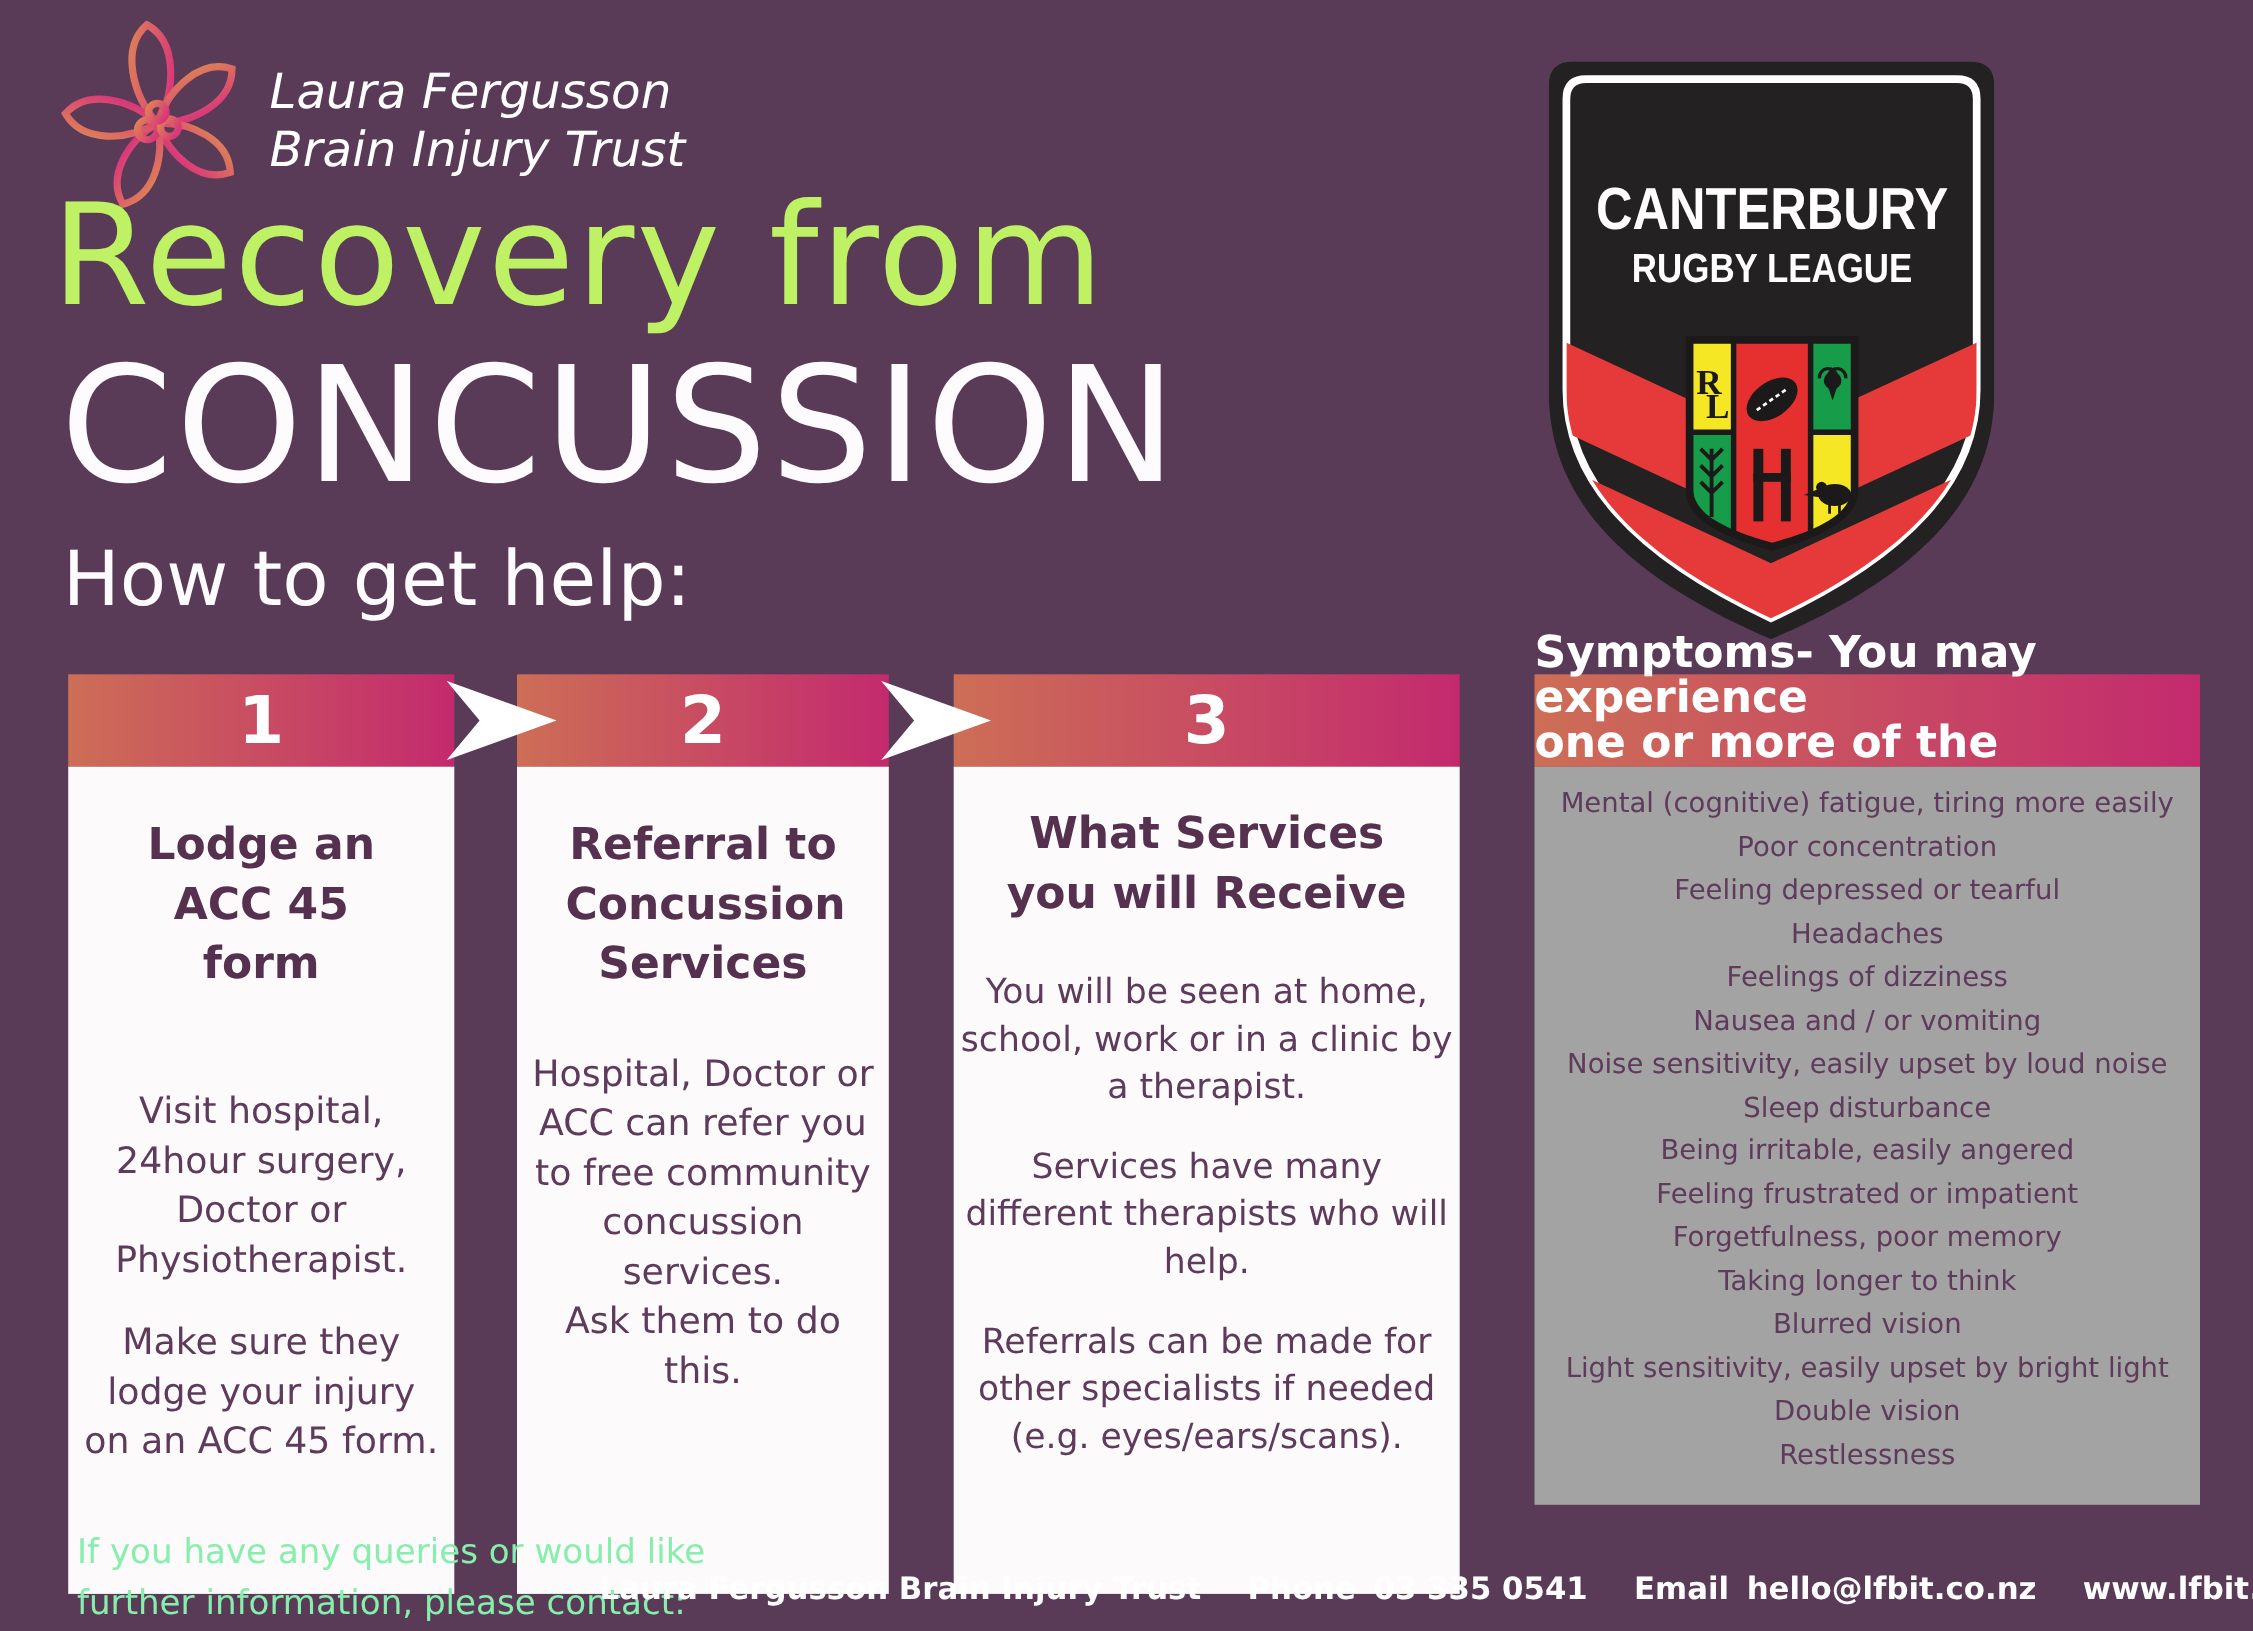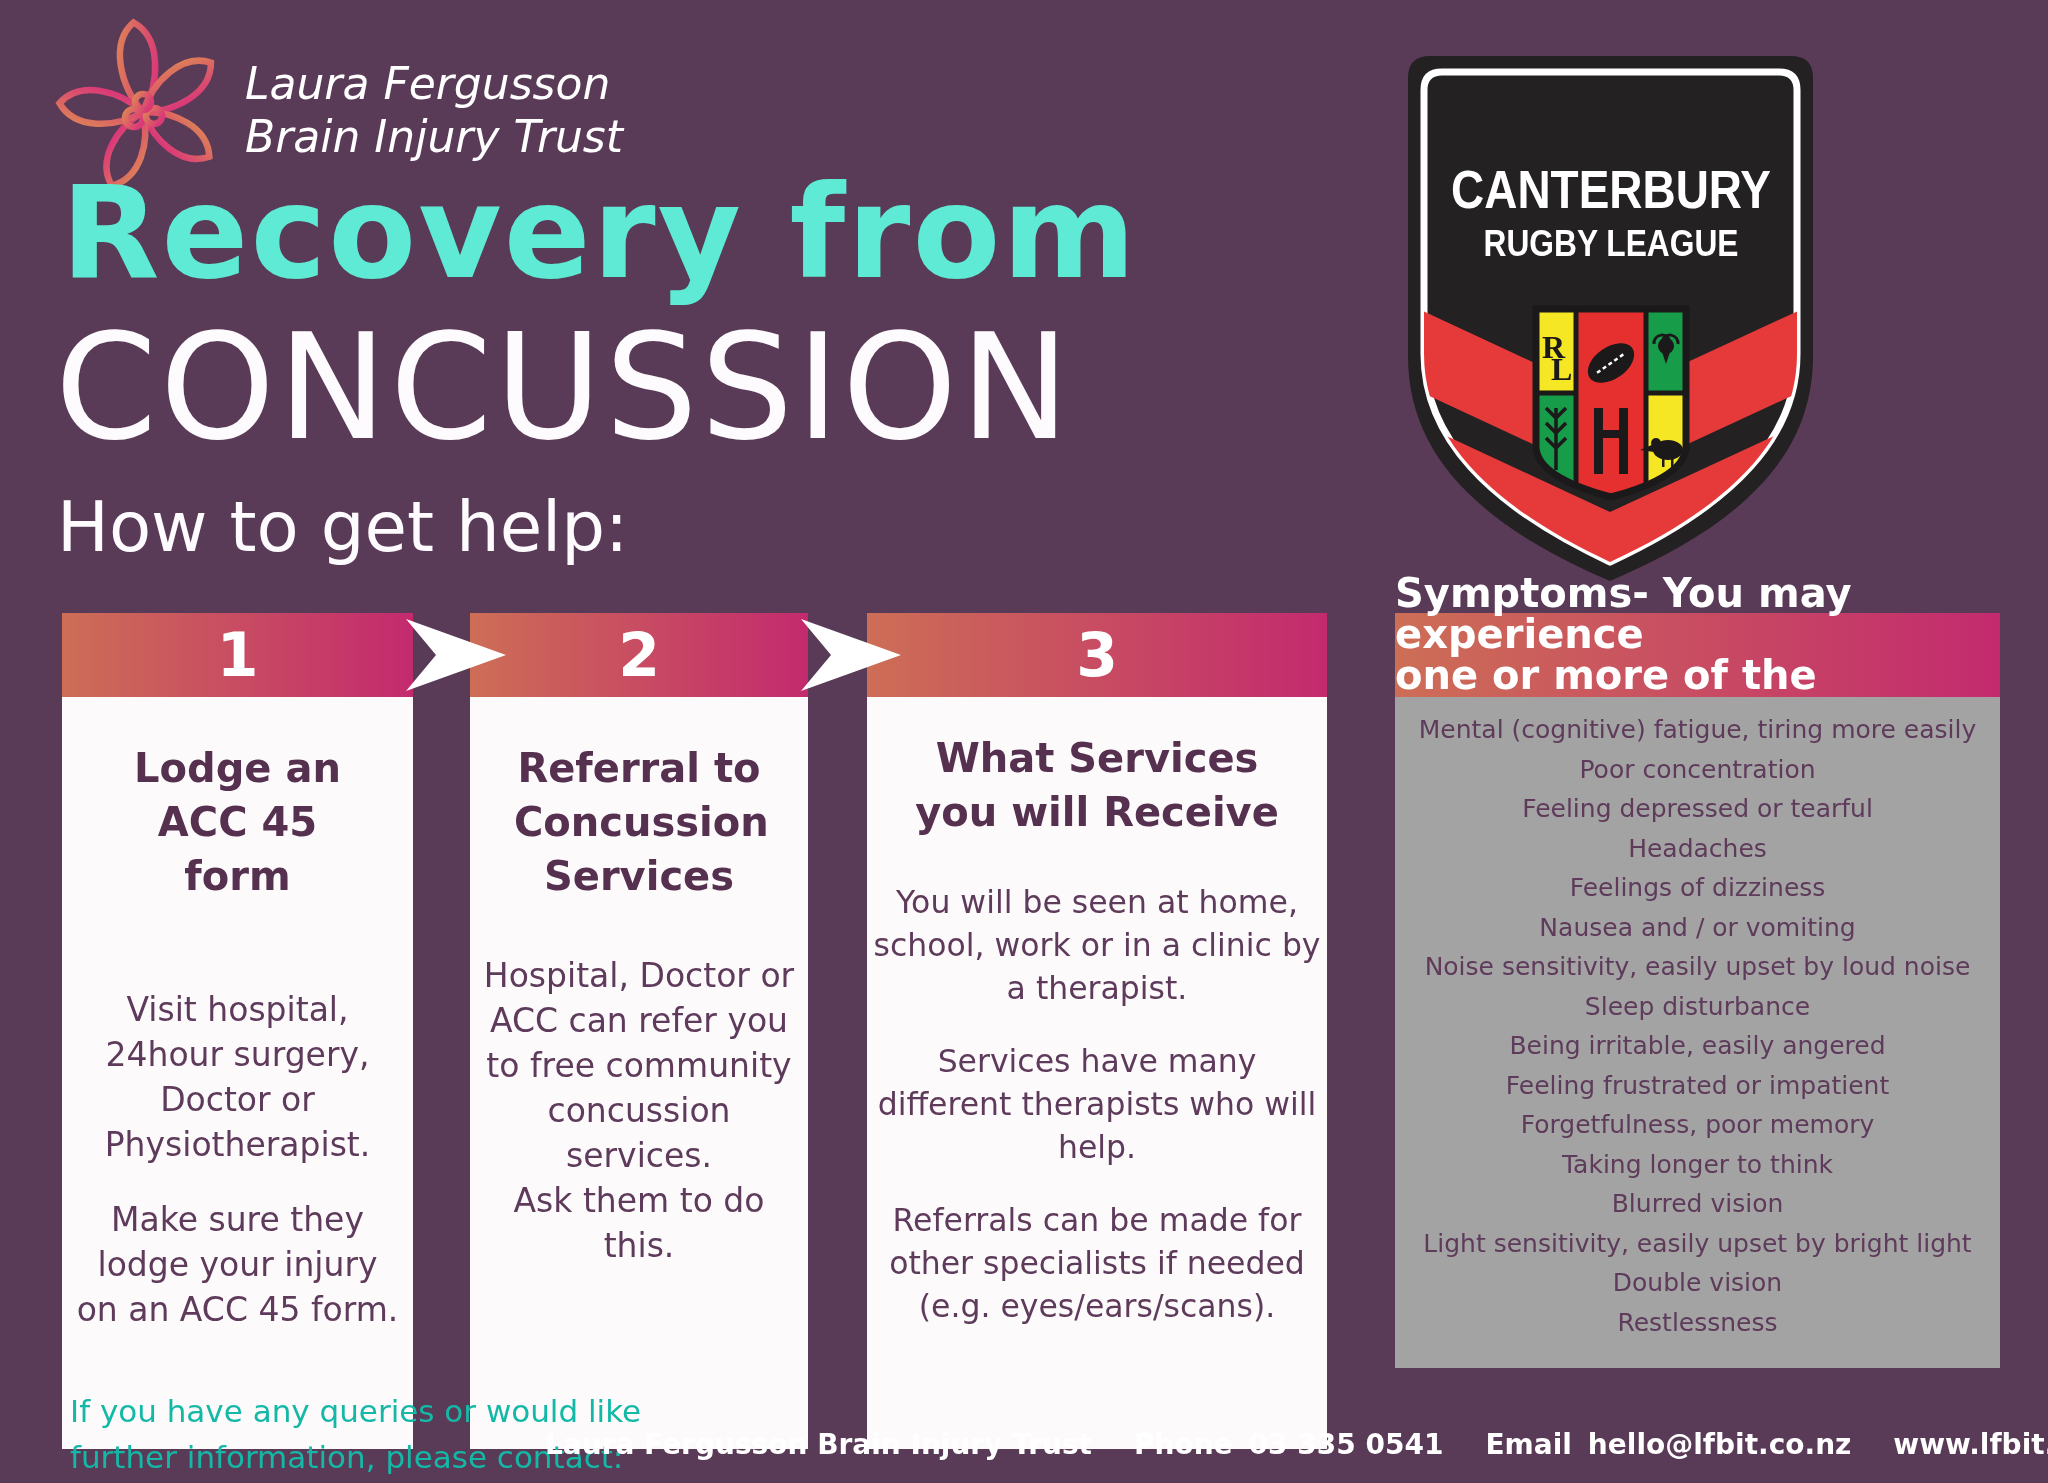--- a/index.html
+++ b/index.html
@@ -4,21 +4,21 @@
 <style>
   html,body{margin:0;padding:0;background:#593a57;}
   .poster{
     position:relative;width:2048px;height:1483px;background:#593a57;
     font-family:"DejaVu Sans","Liberation Sans",sans-serif;overflow:hidden;
   }
   
   .brand{position:absolute;left:55px;top:14px;display:flex;align-items:flex-start;font-style:italic;}
   .brand-text{margin-left:18px;margin-top:44px;color:#ffffff;font-size:44px;line-height:1.2;font-weight:500;}
   
-  .title-line1{position:absolute;left:61px;top:158px;color:#5eead4;font-size:128px;font-weight:700;letter-spacing:2px;white-space:nowrap;}
+  .title-line1{position:absolute;left:47px;top:158px;color:#bef264;font-size:128px;font-weight:400;letter-spacing:2px;white-space:nowrap;}
   .title-line2{position:absolute;left:55px;top:302px;color:#fdfbfd;font-size:146px;font-weight:500;letter-spacing:3px;white-space:nowrap;}
   .subtitle{position:absolute;left:57px;top:487px;color:#fdfbfd;font-size:69px;font-weight:500;}
   
   .shield{position:absolute;left:1408px;top:56px;}
   
   .row{position:absolute;left:62px;top:613px;display:flex;}
   .card{display:flex;flex-direction:column;}
   .c1{width:351px;margin-right:57px;}
   .c2{width:338px;margin-right:59px;}
   .c3{width:460px;margin-right:68px;}
@@ -46,21 +46,21 @@
   .arrow{position:absolute;width:100px;height:72px;background:#ffffff;
     clip-path:polygon(0 0,100% 50%,0 100%,30% 50%);}
   .arrow-1{left:406px;top:619px;}
   .arrow-2{left:801px;top:619px;}
   
   .sym-head-line{font-size:40px;font-weight:bold;line-height:41px;}
   .sym-body{background:#a3a3a3;height:658px;padding-top:13px;}
   .sym-list{list-style:none;margin:0;padding:0;}
   .sym-list li{font-size:25px;line-height:39.5px;color:#5e3a5b;text-align:center;white-space:nowrap;}
   
-  .foot-note{position:absolute;left:70px;top:1388px;color:#14b8a6;font-size:31px;line-height:46px;}
+  .foot-note{position:absolute;left:70px;top:1388px;color:#86efac;font-size:31px;line-height:46px;}
   .foot-main{position:absolute;left:545px;top:1428px;display:flex;gap:42px;color:#ffffff;
     font-weight:bold;font-size:28px;white-space:nowrap;align-items:baseline;}
   .foot-main .lbl{margin-right:16px;}
 </style>
 </head>
 <body>
 
 <div class="poster">
 
   <div class="brand">

